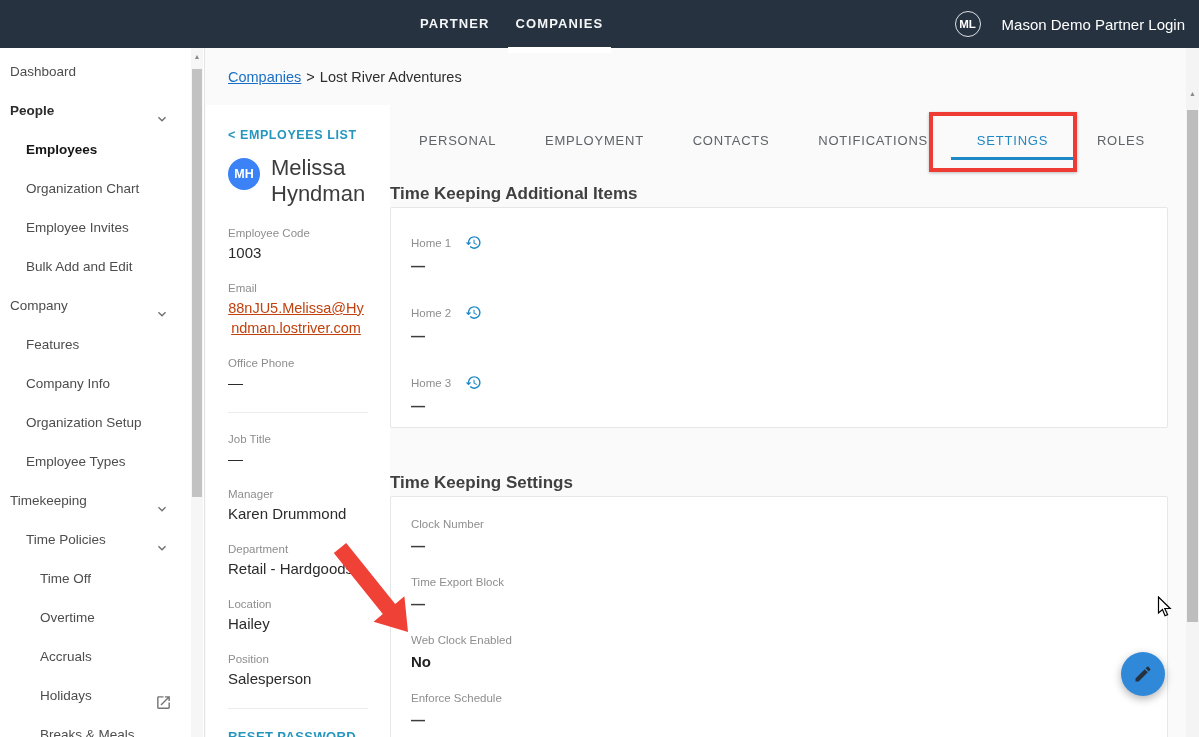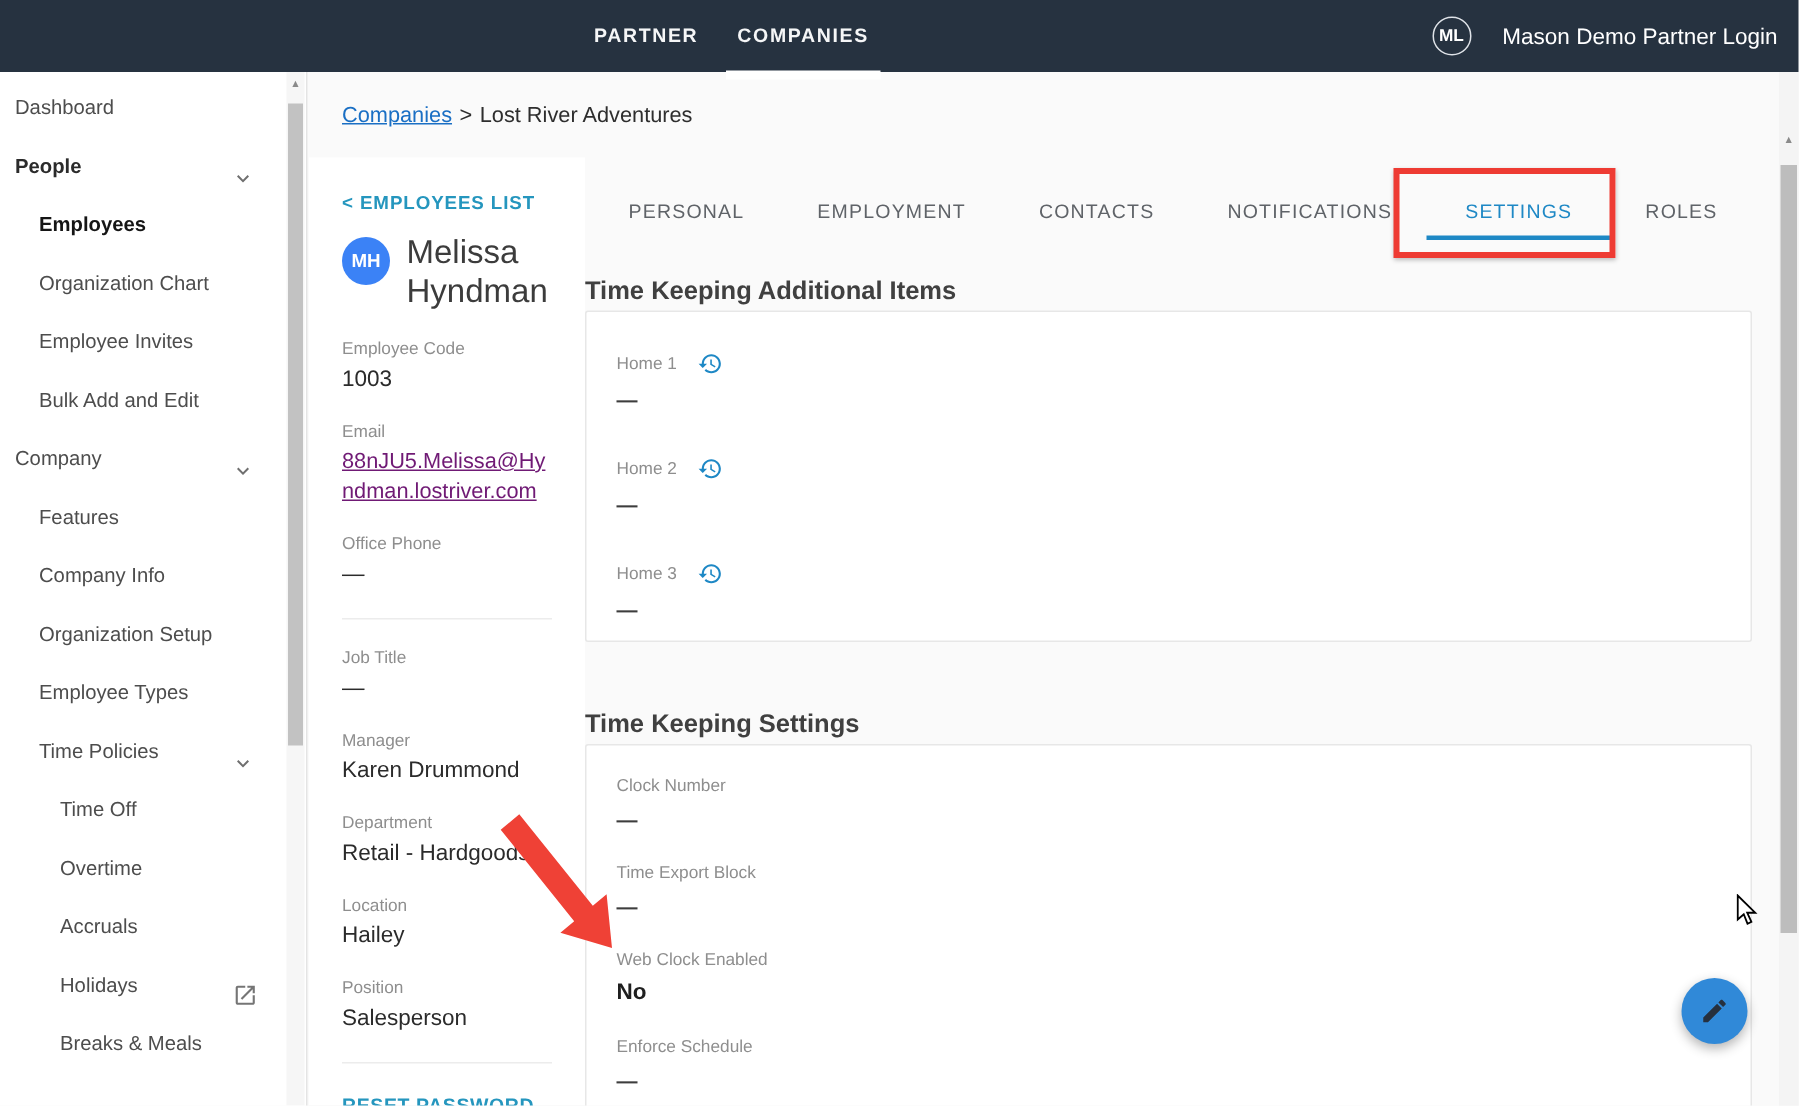--- a/index.html
+++ b/index.html
@@ -1,21 +1,21 @@
 <!DOCTYPE html>
 <html><head>
 <meta charset="utf-8">
 <style>
   * { margin:0; padding:0; box-sizing:border-box; }
   html,body { width:1199px; height:737px; overflow:hidden; background:#fafafa;
               font-family:"Liberation Sans", sans-serif; }
 
   
   .navbar { position:fixed; left:0; top:0; width:1199px; height:48px; background:#263240; z-index:60; }
-  .nav-tabs { position:absolute; left:396px; top:0; height:48px; display:flex; gap:26px;align-items:flex-end; }
+  .nav-tabs { position:absolute; left:420px; top:0; height:48px; display:flex; gap:26px;align-items:flex-end; }
   .nav-tab { position:relative; line-height:48px; color:#f5f6f7; font-size:13px; font-weight:700;
              letter-spacing:1.1px; cursor:pointer; }
   .nav-tab.active::after { content:""; position:absolute; left:-8px; right:-8px; top:47px; height:6px; background:#fff; }
   .nav-user { position:absolute; right:14px; top:0; height:48px; display:flex; align-items:center; gap:21px; cursor:pointer; }
   .avatar-ml { width:26px; height:26px; border-radius:50%; border:1.5px solid #dfe3e8; color:#fff;
                font-size:11.5px; font-weight:700; display:flex; align-items:center; justify-content:center; }
   .nav-user-name { color:#fff; font-size:15px; }
 
   
   .sidebar { position:fixed; left:0; top:48px; bottom:0; width:205px; background:#fff;
@@ -45,22 +45,22 @@
                     padding:23px 10px 0 22px; }
   .back-link { font-size:12.5px; font-weight:700; letter-spacing:.6px; color:#2596be; cursor:pointer; }
   .profile-row { display:flex; gap:11px; margin-top:13px; }
   .avatar-mh { width:32px; height:32px; border-radius:50%; background:#3b82f6; color:#fff; flex:none;
                font-size:12.5px; font-weight:600; display:flex; align-items:center; justify-content:center; margin-top:3px; }
   .emp-name { font-size:22px; color:#3c3c3c; line-height:26px; width:100px; }
   .panel-fields { margin-top:20px; }
   .pfield { margin-bottom:19px; }
   .pfield .lbl { font-size:11.5px; color:#8e8e8e; line-height:13px; margin-bottom:3px; }
   .pfield .val { font-size:15px; color:#2b2b2b; line-height:20px; }
-  .pfield .val.link { font-size:14.5px; color:#701a75; text-decoration:underline;
-                      word-break:break-all; width:136px; cursor:pointer; }
+  .pfield .val.link { font-size:14.5px; color:#c2410c; text-decoration:underline;
+                      word-break:break-all; width:136px; cursor:pointer;text-align:center; }
   .pdivider { height:1px; background:#ececec; width:140px; margin:17px 0 20px 0; }
   .reset-btn { color:#2596be; font-weight:700; font-size:13px; letter-spacing:.4px; cursor:pointer; }
 
   
   .main { position:absolute; left:184px; top:0; right:0; bottom:0; }
   .tabs { position:absolute; left:0; top:76px; width:778px; height:36px; display:flex; align-items:center;
           justify-content:space-between; padding:0 23px 0 29px; }
   .tab { font-size:13px; letter-spacing:.8px; color:#5f6368; height:36px; line-height:34px; cursor:pointer; white-space:nowrap; }
   .tab.active { color:#1e88c5; border-bottom:3px solid #1e88c5; padding:0 26px; margin:0 -26px; }
   .highlight-box { position:absolute; left:539px; top:64px; width:148px; height:60px;
@@ -182,20 +182,29 @@
         
         
       </div>
 
       <div class="side-item level-1">
         <span>Employee Types</span>
         
         
       </div>
 
+      <div class="side-item">
+        <span>Timekeeping</span>
+        <span class="side-chevron">
+          <svg viewBox="0 0 24 24" width="16" height="16" fill="currentColor">
+            <path d="M16.59 8.59 12 13.17 7.41 8.59 6 10l6 6 6-6z"></path>
+          </svg>
+        </span>
+        
+      </div>
 
       <div class="side-item level-1">
         <span>Time Policies</span>
         <span class="side-chevron">
           <svg viewBox="0 0 24 24" width="16" height="16" fill="currentColor">
             <path d="M16.59 8.59 12 13.17 7.41 8.59 6 10l6 6 6-6z"></path>
           </svg>
         </span>
         
       </div>

